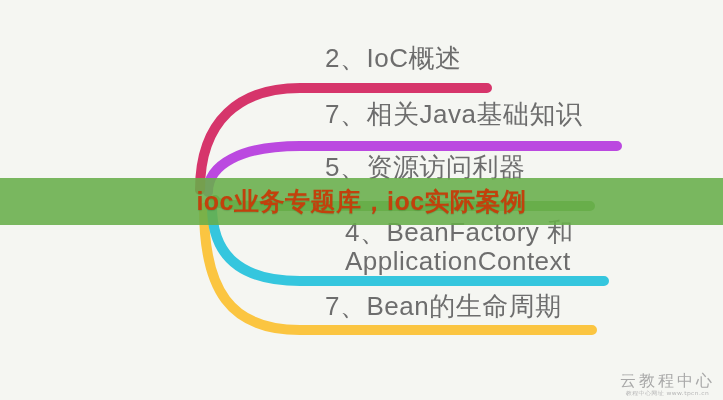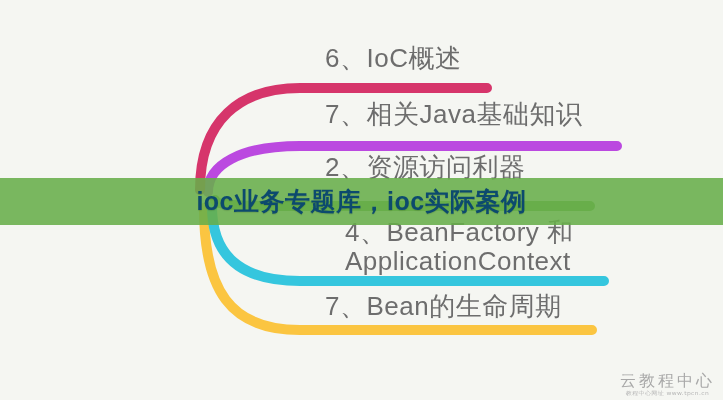--- a/index.html
+++ b/index.html
@@ -74,21 +74,21 @@
     left: 0;
     top: 178px;
     width: 723px;
     height: 47px;
     background: rgba(104, 174, 74, 0.88);
     display: flex;
     align-items: center;
     justify-content: center;
   }
   .title-band .band-title {
-    color: #0c4a6e;
+    color: #c2410c;
     font-size: 25px;
     font-weight: bold;
     letter-spacing: 0.5px;
     white-space: nowrap;
     text-shadow: 0 1px 1px rgba(0,0,0,0.12);
   }
 
   
   .watermark {
     position: absolute;
@@ -127,25 +127,25 @@
       <path d="M 212 206 C 212 255, 240 281, 300 281 L 604 281" fill="none" stroke="#35c6de" stroke-width="10" stroke-linecap="round"></path>
 
       <path d="M 215 200 C 215 205, 235 206, 300 206 L 590 206" fill="none" stroke="#68ae4a" stroke-width="10" stroke-linecap="round"></path>
 
       <path d="M 208 192 C 208 165, 240 146, 300 146 L 617 146" fill="none" stroke="#bb49e0" stroke-width="10" stroke-linecap="round"></path>
 
       <path d="M 200 190 C 200 120, 240 88, 300 88 L 487 88" fill="none" stroke="#d6356b" stroke-width="10" stroke-linecap="round"></path>
     </svg>
 
 
-    <div class="branch-label bl-1">6、IoC概述</div>
+    <div class="branch-label bl-1">2、IoC概述</div>
 
     <div class="branch-label bl-2">7、相关Java基础知识</div>
 
-    <div class="branch-label bl-3">2、资源访问利器</div>
+    <div class="branch-label bl-3">5、资源访问利器</div>
 
     <div class="branch-label two-line bl-4">
       <span>4、BeanFactory 和</span><br>
       <span>ApplicationContext</span>
     </div>
 
     <div class="branch-label bl-5">7、Bean的生命周期</div>
 
   </div>
 

